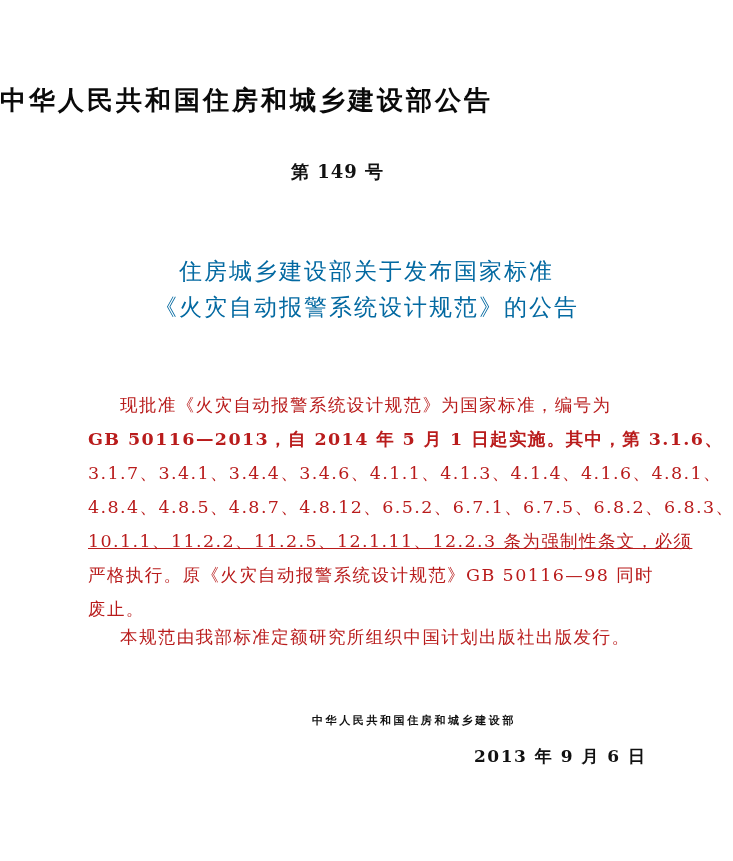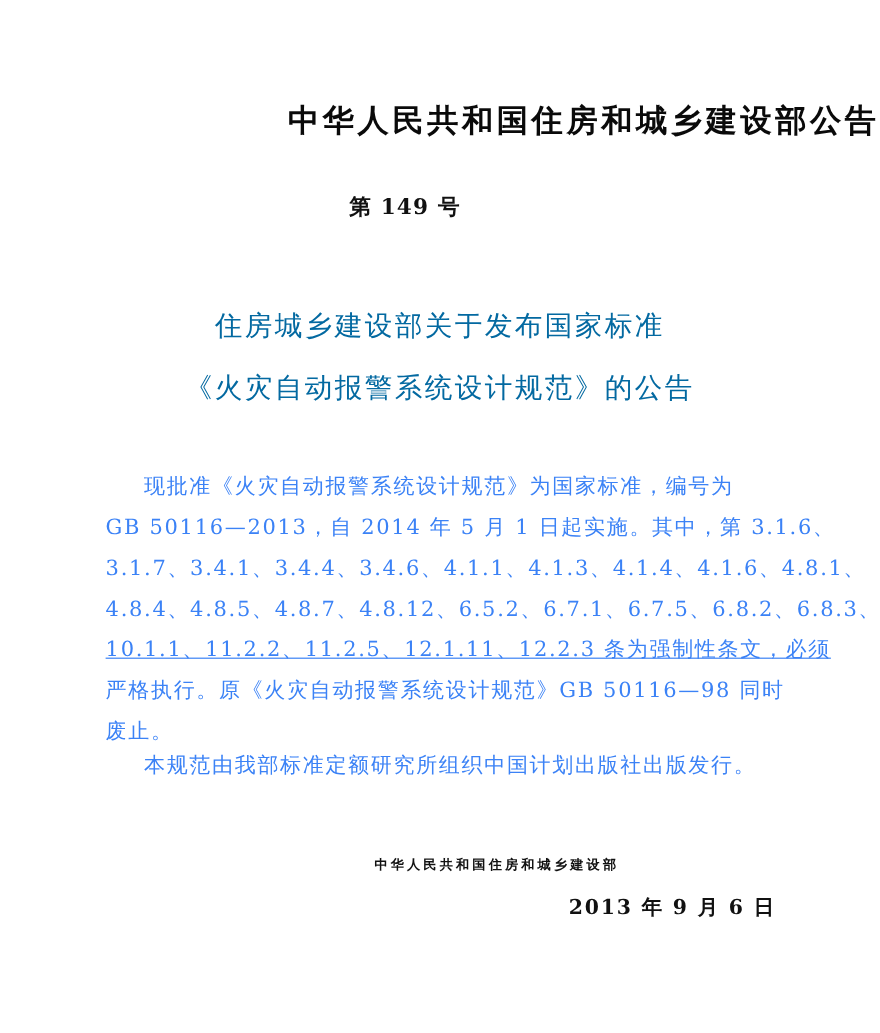--- a/index.html
+++ b/index.html
@@ -3,55 +3,55 @@
   <meta charset="utf-8">
   <style>
     html, body { margin: 0; padding: 0; }
     body {
       width: 733px; height: 861px; background: #ffffff; color: #111;
       position: relative; overflow: hidden;
       font-family: "DejaVu Serif", "Liberation Serif", serif;
     }
     .abs { position: absolute; white-space: nowrap; }
     .main-title {
-      left: 0; width: 733px; top: 83px; text-align: right;
+      left: 0; width: 733px; top: 83px; text-align: left;
       font-family: "DejaVu Sans", "Liberation Sans", sans-serif;
       font-size: 26px; font-weight: bold; letter-spacing: 3px; color: #0a0a0a;
     }
     .issue-no {
       left: 0; width: 675px; top: 160px; text-align: center;
       font-size: 18px; font-weight: bold; letter-spacing: 1px;
     }
     .subtitle {
       left: 0; width: 733px; text-align: center;
       font-size: 23px; letter-spacing: 2px; color: #0369a1;
     }
     .body-line {
-      left: 88px; font-size: 17.5px; color: #3b82f6; letter-spacing: 1.4px;
+      left: 88px; font-size: 17.5px; color: #b91c1c; letter-spacing: 1.4px;
     }
     .sig-org {
       left: 312px; top: 713px;
       font-family: "DejaVu Sans", "Liberation Sans", sans-serif;
       font-size: 11px; font-weight: bold; letter-spacing: 2.6px;
     }
     .sig-date {
       left: 474px; top: 745px; font-size: 17px; font-weight: bold; letter-spacing: 1.5px;
     }
   </style>
 </head>
 <body>
 
 <div class="abs main-title">中华人民共和国住房和城乡建设部公告</div>
 <div class="abs issue-no">第 149 号</div>
 
 <div class="abs subtitle" style="top:256px;">住房城乡建设部关于发布国家标准</div>
-<div class="abs subtitle" style="top:292px;margin-top:16px;">《火灾自动报警系统设计规范》的公告</div>
+<div class="abs subtitle" style="top:292px;">《火灾自动报警系统设计规范》的公告</div>
 
 <div class="abs body-line" style="top:393px; left:120px;">现批准《火灾自动报警系统设计规范》为国家标准，编号为</div>
-<div class="abs body-line" style="top:427px;">GB 50116—2013，自 2014 年 5 月 1 日起实施。其中，第 3.1.6、</div>
+<div class="abs body-line" style="top:427px;font-weight:bold;">GB 50116—2013，自 2014 年 5 月 1 日起实施。其中，第 3.1.6、</div>
 <div class="abs body-line" style="top:461px;">3.1.7、3.4.1、3.4.4、3.4.6、4.1.1、4.1.3、4.1.4、4.1.6、4.8.1、</div>
 <div class="abs body-line" style="top:495px;">4.8.4、4.8.5、4.8.7、4.8.12、6.5.2、6.7.1、6.7.5、6.8.2、6.8.3、</div>
 <div class="abs body-line" style="top:529px;text-decoration:underline;">10.1.1、11.2.2、11.2.5、12.1.11、12.2.3 条为强制性条文，必须</div>
 <div class="abs body-line" style="top:563px;">严格执行。原《火灾自动报警系统设计规范》GB 50116—98 同时</div>
 <div class="abs body-line" style="top:597px;">废止。</div>
 <div class="abs body-line" style="top:625px; left:120px;">本规范由我部标准定额研究所组织中国计划出版社出版发行。</div>
 
 <div class="abs sig-org">中华人民共和国住房和城乡建设部</div>
 <div class="abs sig-date">2013 年 9 月 6 日</div>
 

